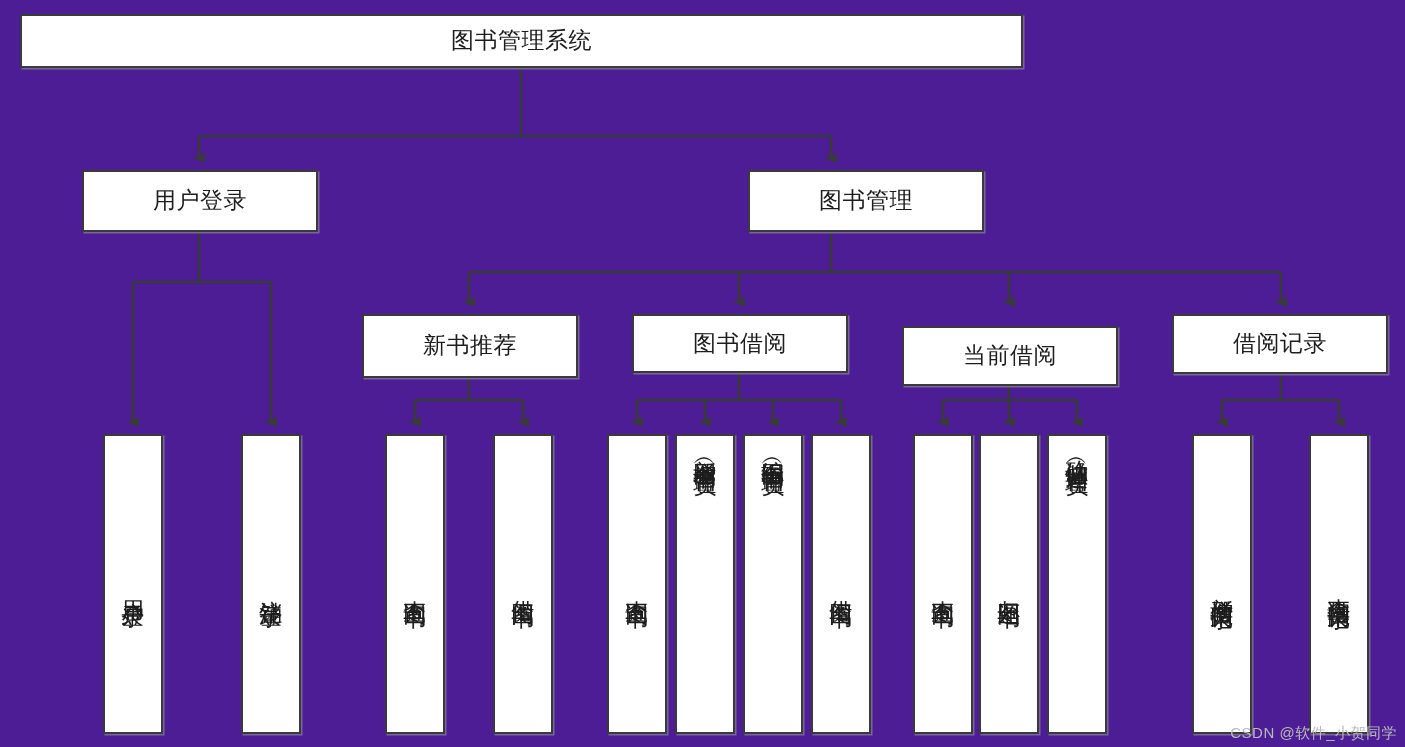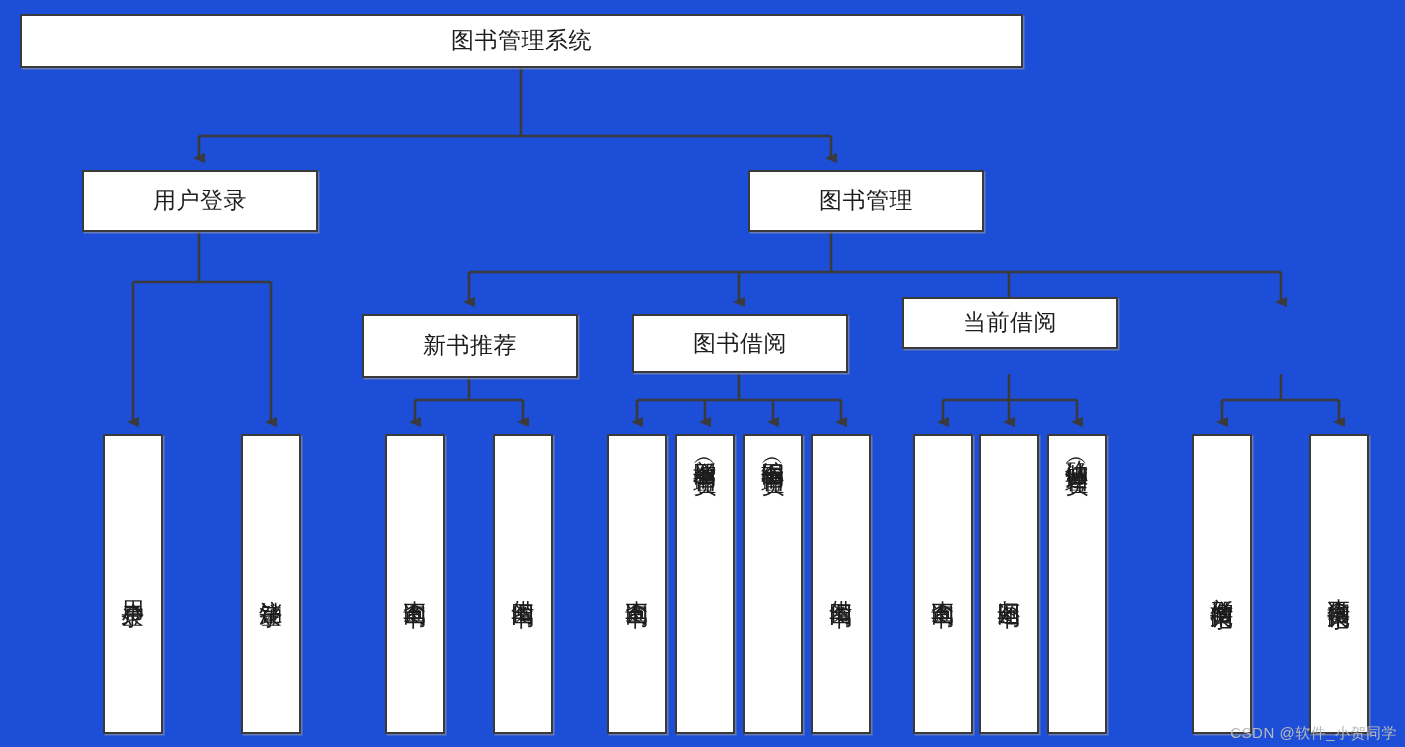--- a/index.html
+++ b/index.html
@@ -7,21 +7,21 @@
     padding: 0;
     background: #ffffff;
   }
   body {
     font-family: "Liberation Sans", "DejaVu Sans", sans-serif;
   }
   #canvas {
     position: relative;
     width: 1405px;
     height: 747px;
-    background: #1d4ed8;
+    background: #4c1d95;
     overflow: hidden;
   }
   svg.edges {
     position: absolute;
     left: 0;
     top: 0;
     width: 1405px;
     height: 747px;
     pointer-events: none;
   }
@@ -140,22 +140,25 @@
   <div class="node horiz" style="left:748px; top:170px; width:236px; height:62px;">
     <span class="label">图书管理</span>
   </div>
 
   <div class="node horiz" style="left:362px; top:314px; width:216px; height:64px;">
     <span class="label">新书推荐</span>
   </div>
   <div class="node horiz" style="left:632px; top:314px; width:216px; height:59px;">
     <span class="label">图书借阅</span>
   </div>
-  <div class="node horiz" style="left:902px; top:297px; width:216px; height:52px;">
+  <div class="node horiz" style="left:902px; top:326px; width:216px; height:60px;">
     <span class="label">当前借阅</span>
+  </div>
+  <div class="node horiz" style="left:1172px; top:314px; width:216px; height:60px;">
+    <span class="label">借阅记录</span>
   </div>
 
   <div class="node leaf mid" style="left:103px; top:434px; width:60px; height:300px;">
     <span class="label">用户登录</span>
   </div>
   <div class="node leaf mid" style="left:241px; top:434px; width:60px; height:300px;">
     <span class="label">注销登录</span>
   </div>
 
   <div class="node leaf mid" style="left:385px; top:434px; width:60px; height:300px;">

